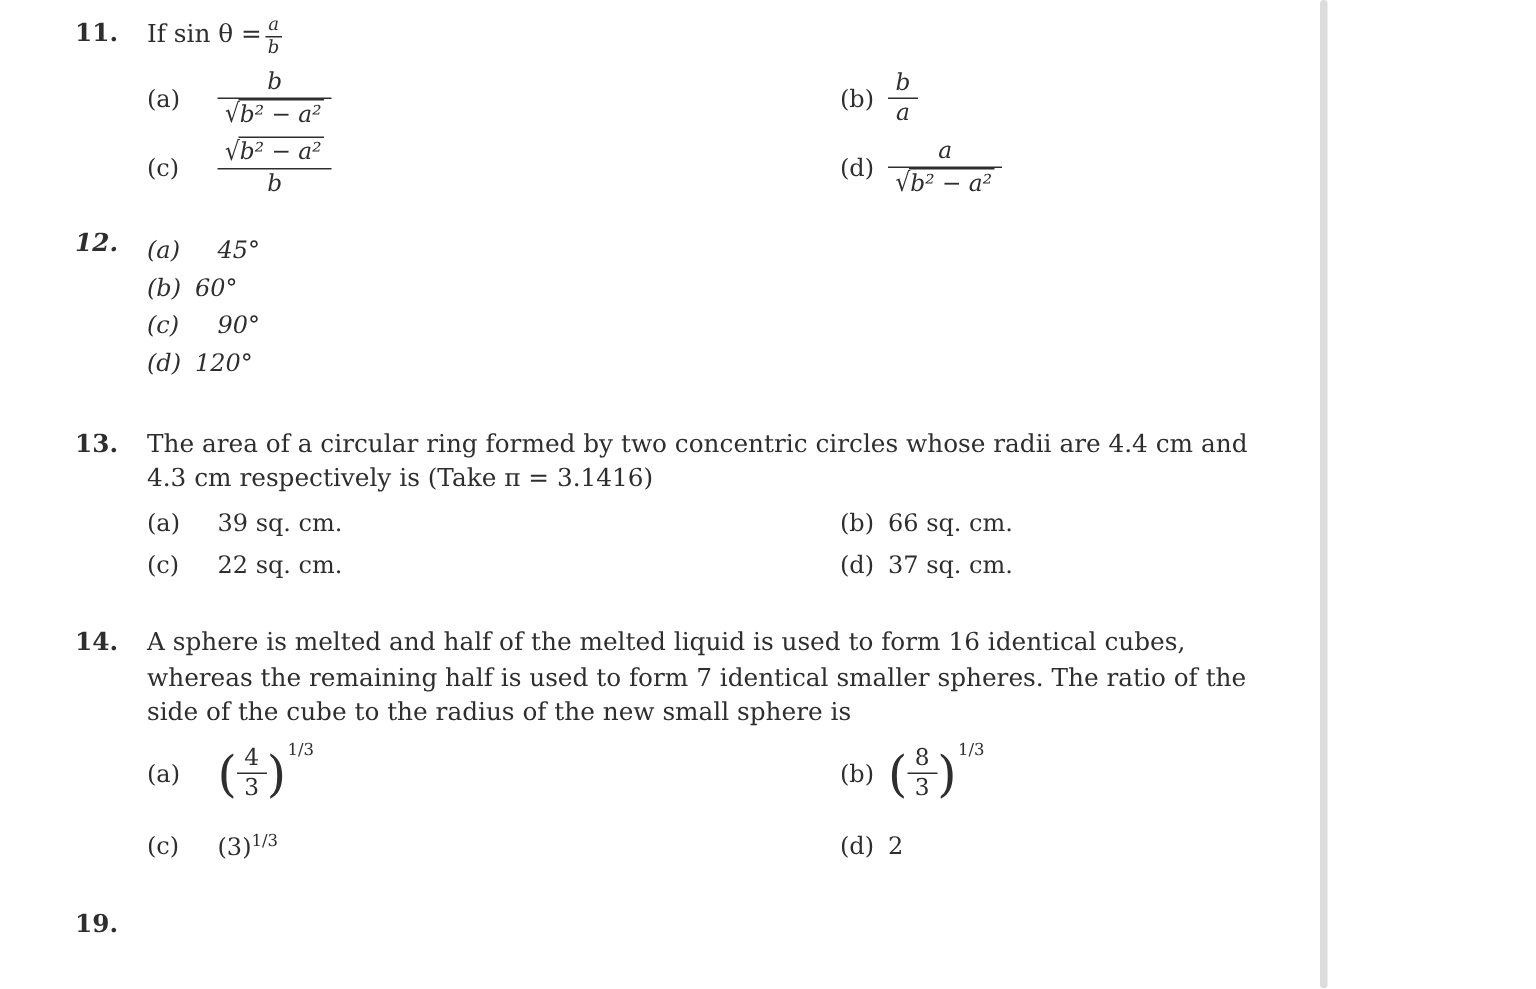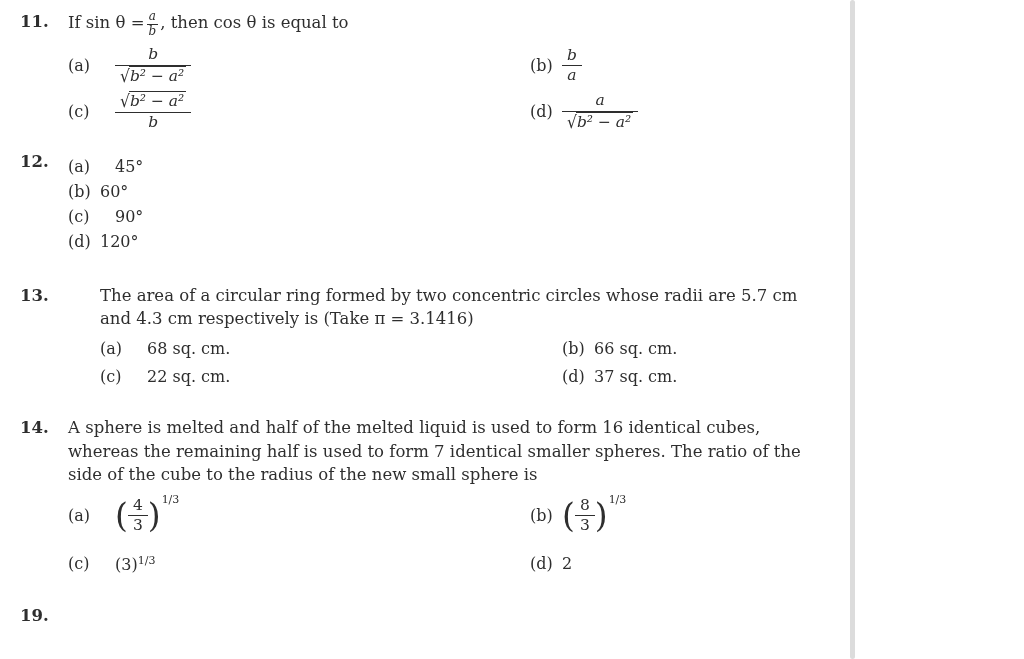--- a/index.html
+++ b/index.html
@@ -8,20 +8,21 @@
     background:#ffffff;
     font-family:"DejaVu Serif", serif;
     color:#2e2e2e;
     overflow:hidden;
     position:relative;
   }
   .page {
     width:856px; height:659px;
     padding:10px 26px 0 20px;
     position:relative;
+    margin-left:30px;
   }
   .right-edge {
     position:absolute; right:1px; top:0; bottom:0; width:5px;
     background:#dcdcdc; border-radius:3px;
   }
   .question { display:flex; align-items:flex-start; }
   .q-num {
     font-weight:bold;
     width:48px; flex:0 0 48px;
     font-size:16.5px; line-height:1.4;
@@ -43,22 +44,22 @@
   .option.tight .opt-content { margin-left:4px; }
 
   .q11 .options-grid { row-gap:4px; }
   .q11 .option { min-height:42px; }
   .q13 .options-grid, .q15 .options-grid { row-gap:3px; }
   .q13 .option, .q15 .option { min-height:25px; }
   .q14 .options-grid { row-gap:10px; }
   .q14 .option { min-height:30px; }
   .q14 .option.row1 { min-height:46px; }
 
-  .mt-q12 { margin-top:17px; }
-  .mt-q13 { margin-top:29px;gap:32px; }
+  .mt-q12 { margin-top:17px;font-style:italic; }
+  .mt-q13 { margin-top:29px; }
   .mt-q14 { margin-top:27px; }
   .mt-q15 { margin-top:25px; }
 
   
   .frac {
     display:inline-block; text-align:center; vertical-align:middle;
     font-style:italic; font-size:15.5px;
   }
   .frac .num, .frac .den { display:block; padding:0 5px; line-height:1.25; }
   .frac .den { border-top:1.4px solid #2e2e2e; }
@@ -82,21 +83,21 @@
   .base-exp sup { font-size:11px; }
 </style>
 </head>
 <body>
 
 <div class="page">
 
   <div class="question q11">
     <span class="q-num">11.</span>
     <div class="q-body">
-      <div class="q-text"><span>If sin θ =</span><span class="inline-frac"><span class="num">a</span><span class="den">b</span></span><span>, then cos θ is equal to</span>
+      <div class="q-text"><span>If sin θ =</span><span class="inline-frac"><span class="num">a</span><span class="den">b</span></span>
       </div>
       <div class="options-grid">
 
         <div class="option wide">
           <span class="opt-label">(a)</span>
           <span class="opt-content frac">
             <span class="num">b</span>
             <span class="den"><span class="sqrt"><span class="sqrt-sign">√</span><span class="radicand">b² − a²</span></span></span>
           </span>
         </div>
@@ -148,25 +149,25 @@
           <span class="opt-label">(d)</span>
           <span class="opt-content">120°</span>
         </div>
       </div>
     </div>
   </div>
 
   <div class="question q13 mt-q13">
     <span class="q-num">13.</span>
     <div class="q-body">
-      <div class="q-text">The area of a circular ring formed by two concentric circles whose radii are 5.7 cm and 4.3 cm respectively is (Take π = 3.1416)</div>
-      <div class="options-grid">
-        <div class="option wide">
-          <span class="opt-label">(a)</span>
-          <span class="opt-content">68 sq. cm.</span>
+      <div class="q-text">The area of a circular ring formed by two concentric circles whose radii are 4.4 cm and 4.3 cm respectively is (Take π = 3.1416)</div>
+      <div class="options-grid">
+        <div class="option wide">
+          <span class="opt-label">(a)</span>
+          <span class="opt-content">39 sq. cm.</span>
         </div>
         <div class="option tight">
           <span class="opt-label">(b)</span>
           <span class="opt-content">66 sq. cm.</span>
         </div>
         <div class="option wide">
           <span class="opt-label">(c)</span>
           <span class="opt-content">22 sq. cm.</span>
         </div>
         <div class="option tight">

